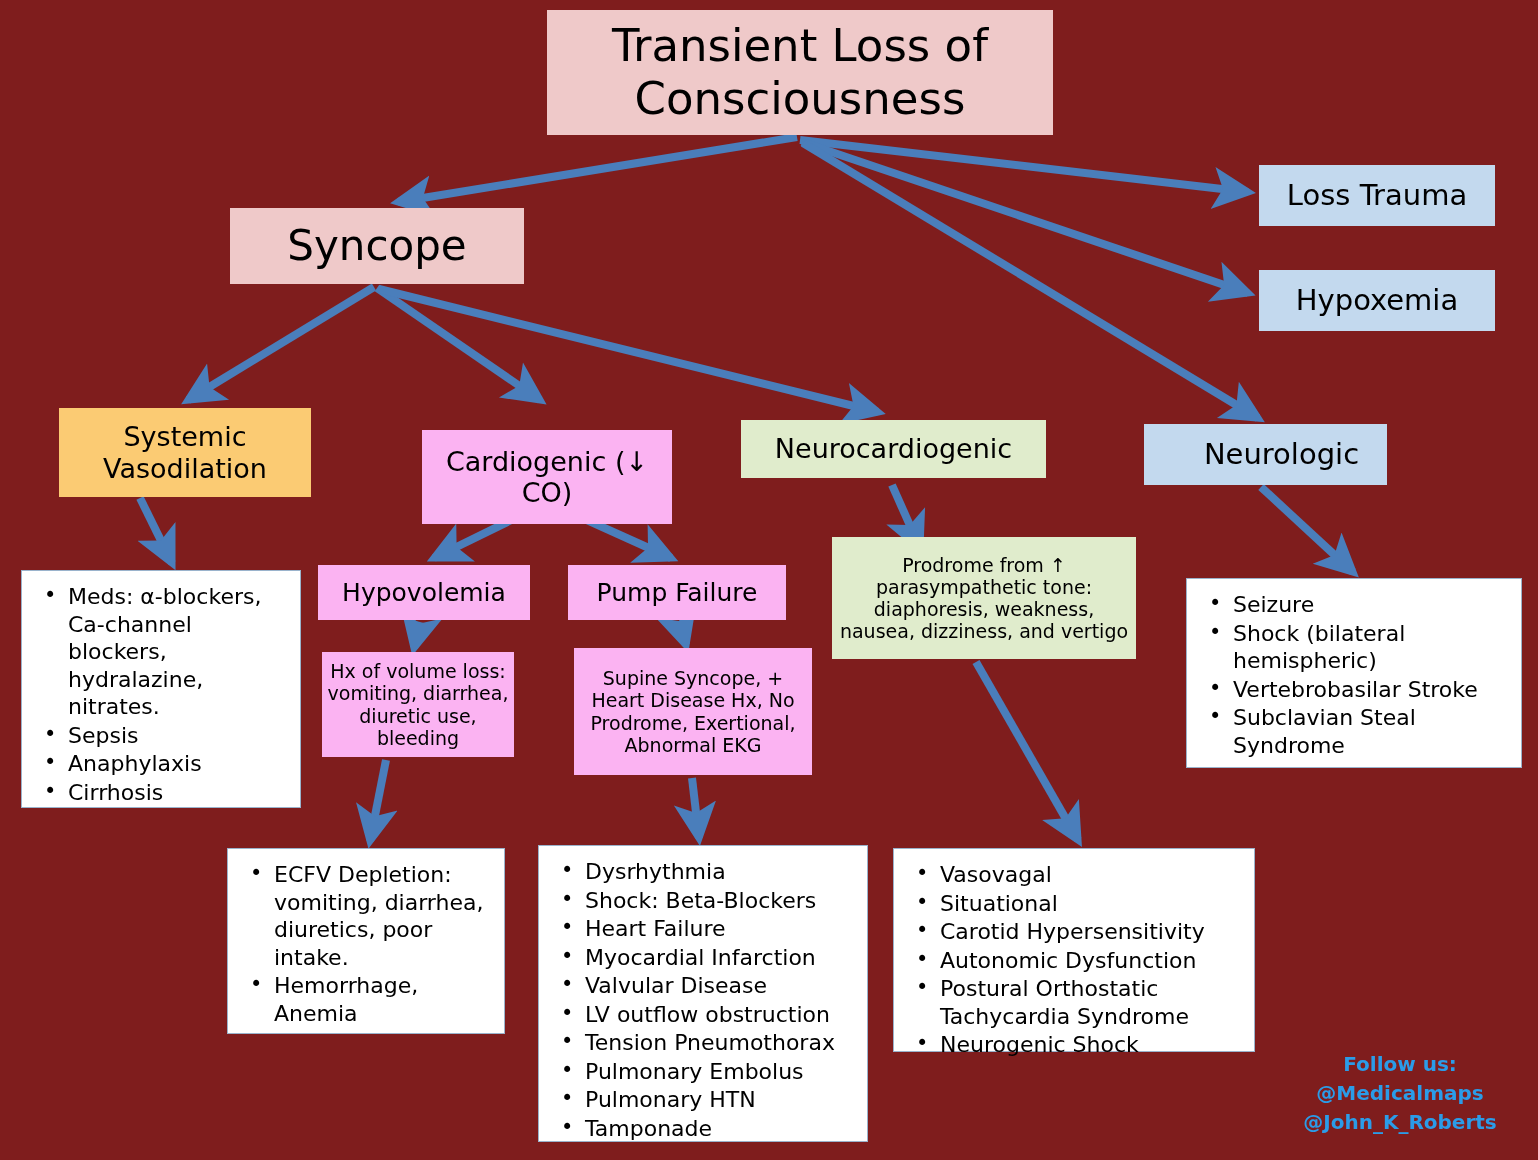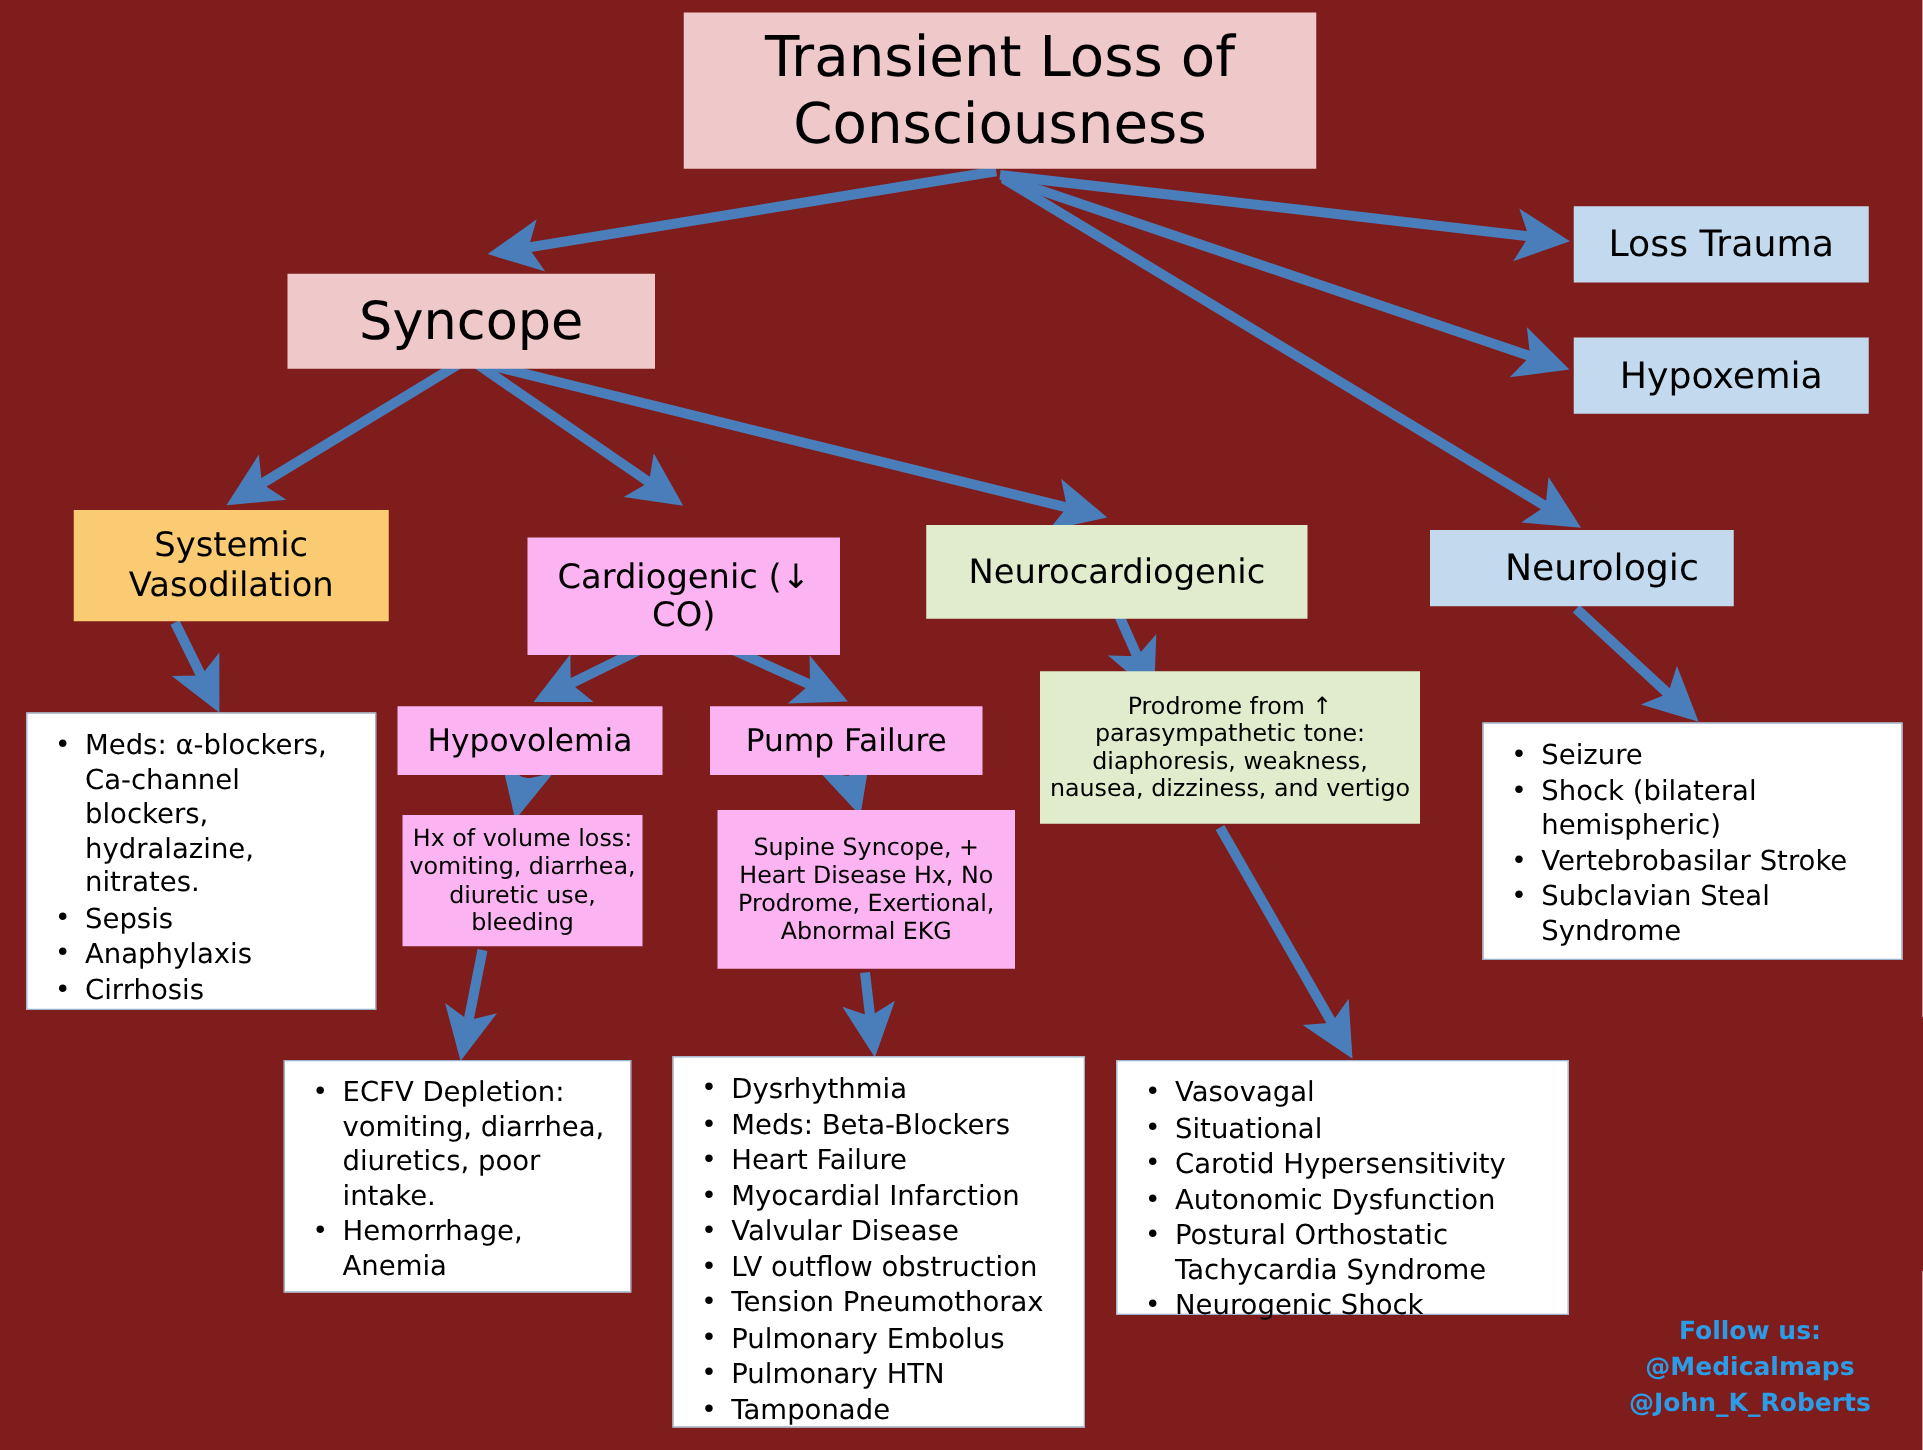--- a/index.html
+++ b/index.html
@@ -69,27 +69,27 @@
   }
   .listbox li .bullet {
     position: absolute;
     left: 10px;
     top: -1px;
     font-size: 0.95em;
   }
 
   
   #title-box { left: 547px; top: 10px; width: 506px; height: 125px; font-size: 45px; }
-  #syncope-box { left: 230px; top: 208px; width: 294px; height: 76px; font-size: 42px; margin-top: 11px; }
+  #syncope-box { left: 230px; top: 208px; width: 294px; height: 76px; font-size: 42px; }
   #headtrauma-box { left: 1259px; top: 165px; width: 236px; height: 61px; font-size: 29px; }
   #hypoxemia-box { left: 1259px; top: 270px; width: 236px; height: 61px; font-size: 29px; }
   #neurologic-box { left: 1144px; top: 424px; width: 243px; height: 61px; font-size: 29px; padding-left: 32px; }
   #sysvaso-box { left: 59px; top: 408px; width: 252px; height: 89px; font-size: 27px; }
   #cardiogenic-box { left: 422px; top: 407px; width: 250px; height: 94px; font-size: 27px; margin-top: 23px; }
-  #neurocardio-box { left: 741px; top: 420px; width: 305px; height: 75px; font-size: 27px; }
+  #neurocardio-box { left: 741px; top: 420px; width: 305px; height: 58px; font-size: 27px; }
 
   #hypovolemia-box { left: 318px; top: 565px; width: 212px; height: 55px; font-size: 25px; }
   #pumpfailure-box { left: 568px; top: 565px; width: 218px; height: 55px; font-size: 25px; }
 
   #hypo-detail-box { left: 322px; top: 652px; width: 192px; height: 105px; font-size: 19px; }
   #pump-detail-box { left: 574px; top: 648px; width: 238px; height: 127px; font-size: 19px; }
   #prodrome-box { left: 832px; top: 537px; width: 304px; height: 122px; font-size: 19px; }
 
   #sysvaso-list { left: 21px; top: 570px; width: 280px; height: 238px; font-size: 22px; }
   #neuro-list   { left: 1186px; top: 578px; width: 336px; height: 190px; font-size: 22px; }
@@ -223,21 +223,21 @@
   <div class="listbox" id="ecfv-list">
     <ul>
         <li><span class="bullet">•</span><span>ECFV Depletion: vomiting, diarrhea, diuretics, poor intake.</span></li>
         <li><span class="bullet">•</span><span>Hemorrhage, Anemia</span></li>
       </ul>
   </div>
 
   <div class="listbox" id="cardio-list">
     <ul>
         <li><span class="bullet">•</span><span>Dysrhythmia</span></li>
-        <li><span class="bullet">•</span><span>Meds: Beta-Blockers</span></li>
+        <li><span class="bullet">•</span><span>Shock: Beta-Blockers</span></li>
         <li><span class="bullet">•</span><span>Heart Failure</span></li>
         <li><span class="bullet">•</span><span>Myocardial Infarction</span></li>
         <li><span class="bullet">•</span><span>Valvular Disease</span></li>
         <li><span class="bullet">•</span><span>LV outflow obstruction</span></li>
         <li><span class="bullet">•</span><span>Tension Pneumothorax</span></li>
         <li><span class="bullet">•</span><span>Pulmonary Embolus</span></li>
         <li><span class="bullet">•</span><span>Pulmonary HTN</span></li>
         <li><span class="bullet">•</span><span>Tamponade</span></li>
       </ul>
   </div>

